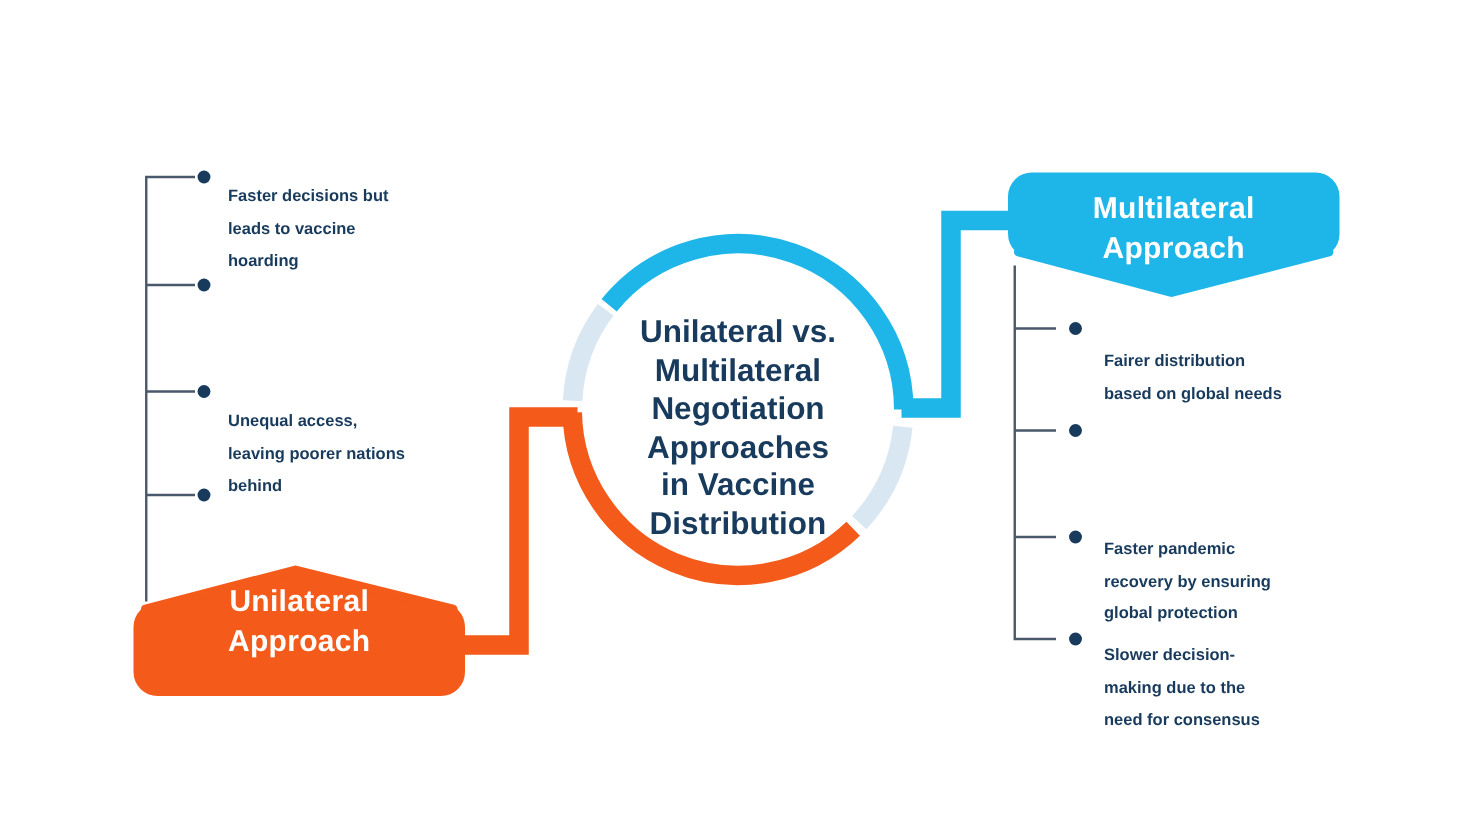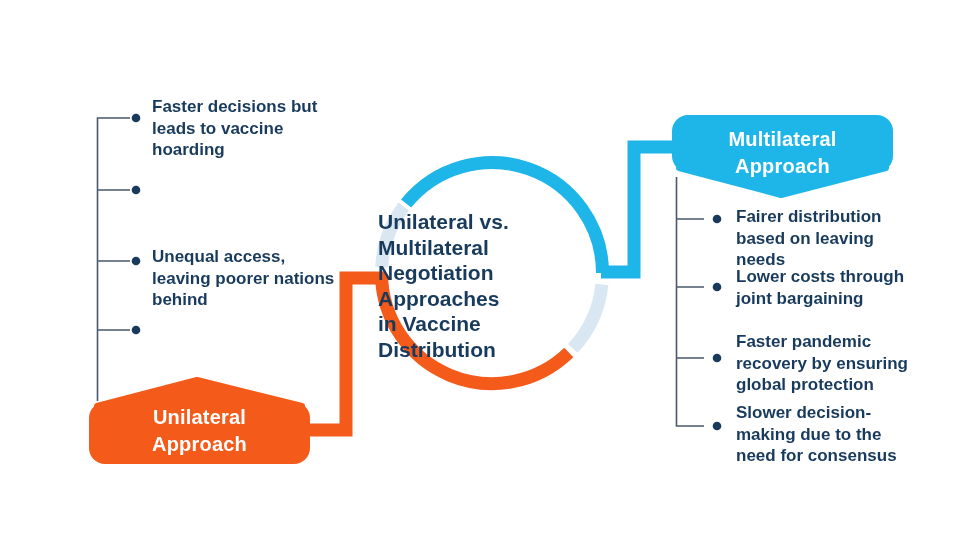--- a/index.html
+++ b/index.html
@@ -36,34 +36,34 @@
 
   
   .banner-body{position:absolute;z-index:2;border-radius:16px;}
   .banner-body.orange{left:89px;top:402px;width:221px;height:62px;background:var(--orange);}
   .banner-body.blue{left:672px;top:115px;width:221px;height:57px;background:var(--blue);}
   .banner-label{
     position:absolute;z-index:3;width:221px;text-align:center;
     color:#ffffff;font-size:20px;font-weight:700;line-height:27px;
     white-space:pre-line;letter-spacing:.2px;
   }
-  .banner-label.orange{left:89px;top:404px;}
+  .banner-label.orange{left:89px;top:388px;}
   .banner-label.blue{left:672px;top:126px;}
 
   
   .center-title{
     position:absolute;z-index:3;left:378px;top:209px;width:228px;
-    text-align:left;color:var(--navy);
+    text-align:center;color:var(--navy);
     font-size:21px;font-weight:700;line-height:25.5px;white-space:pre-line;
   }
 
   
   .item{
     position:absolute;z-index:3;color:var(--navy);
-    font-size:17px;font-weight:700;line-height:21.5px;white-space:pre-line;
+    font-size:11px;font-weight:700;line-height:21.5px;white-space:pre-line;margin-top:25px;
   }
   .item.left{left:152px;width:200px;}
   .item.right{left:736px;width:180px;}
 </style>
 </head>
 <body>
 
 <div class="stage">
 
   <svg width="980" height="551" viewBox="0 0 980 551">
@@ -108,23 +108,21 @@
 Distribution</div>
 
   <div class="item left" style="top:96px">Faster decisions but
 leads to vaccine
 hoarding</div>
   <div class="item left" style="top:246px">Unequal access,
 leaving poorer nations
 behind</div>
 
   <div class="item right" style="top:206px">Fairer distribution
-based on leaving needs</div>
-  <div class="item right" style="top:266px">Lower costs through
-joint bargaining</div>
+based on global needs</div>
   <div class="item right" style="top:402px">Slower decision-
 making due to the
 need for consensus</div>
   <div class="item right" style="top:331px">Faster pandemic
 recovery by ensuring
 global protection</div>
 
 </div>
 
 </body></html>

